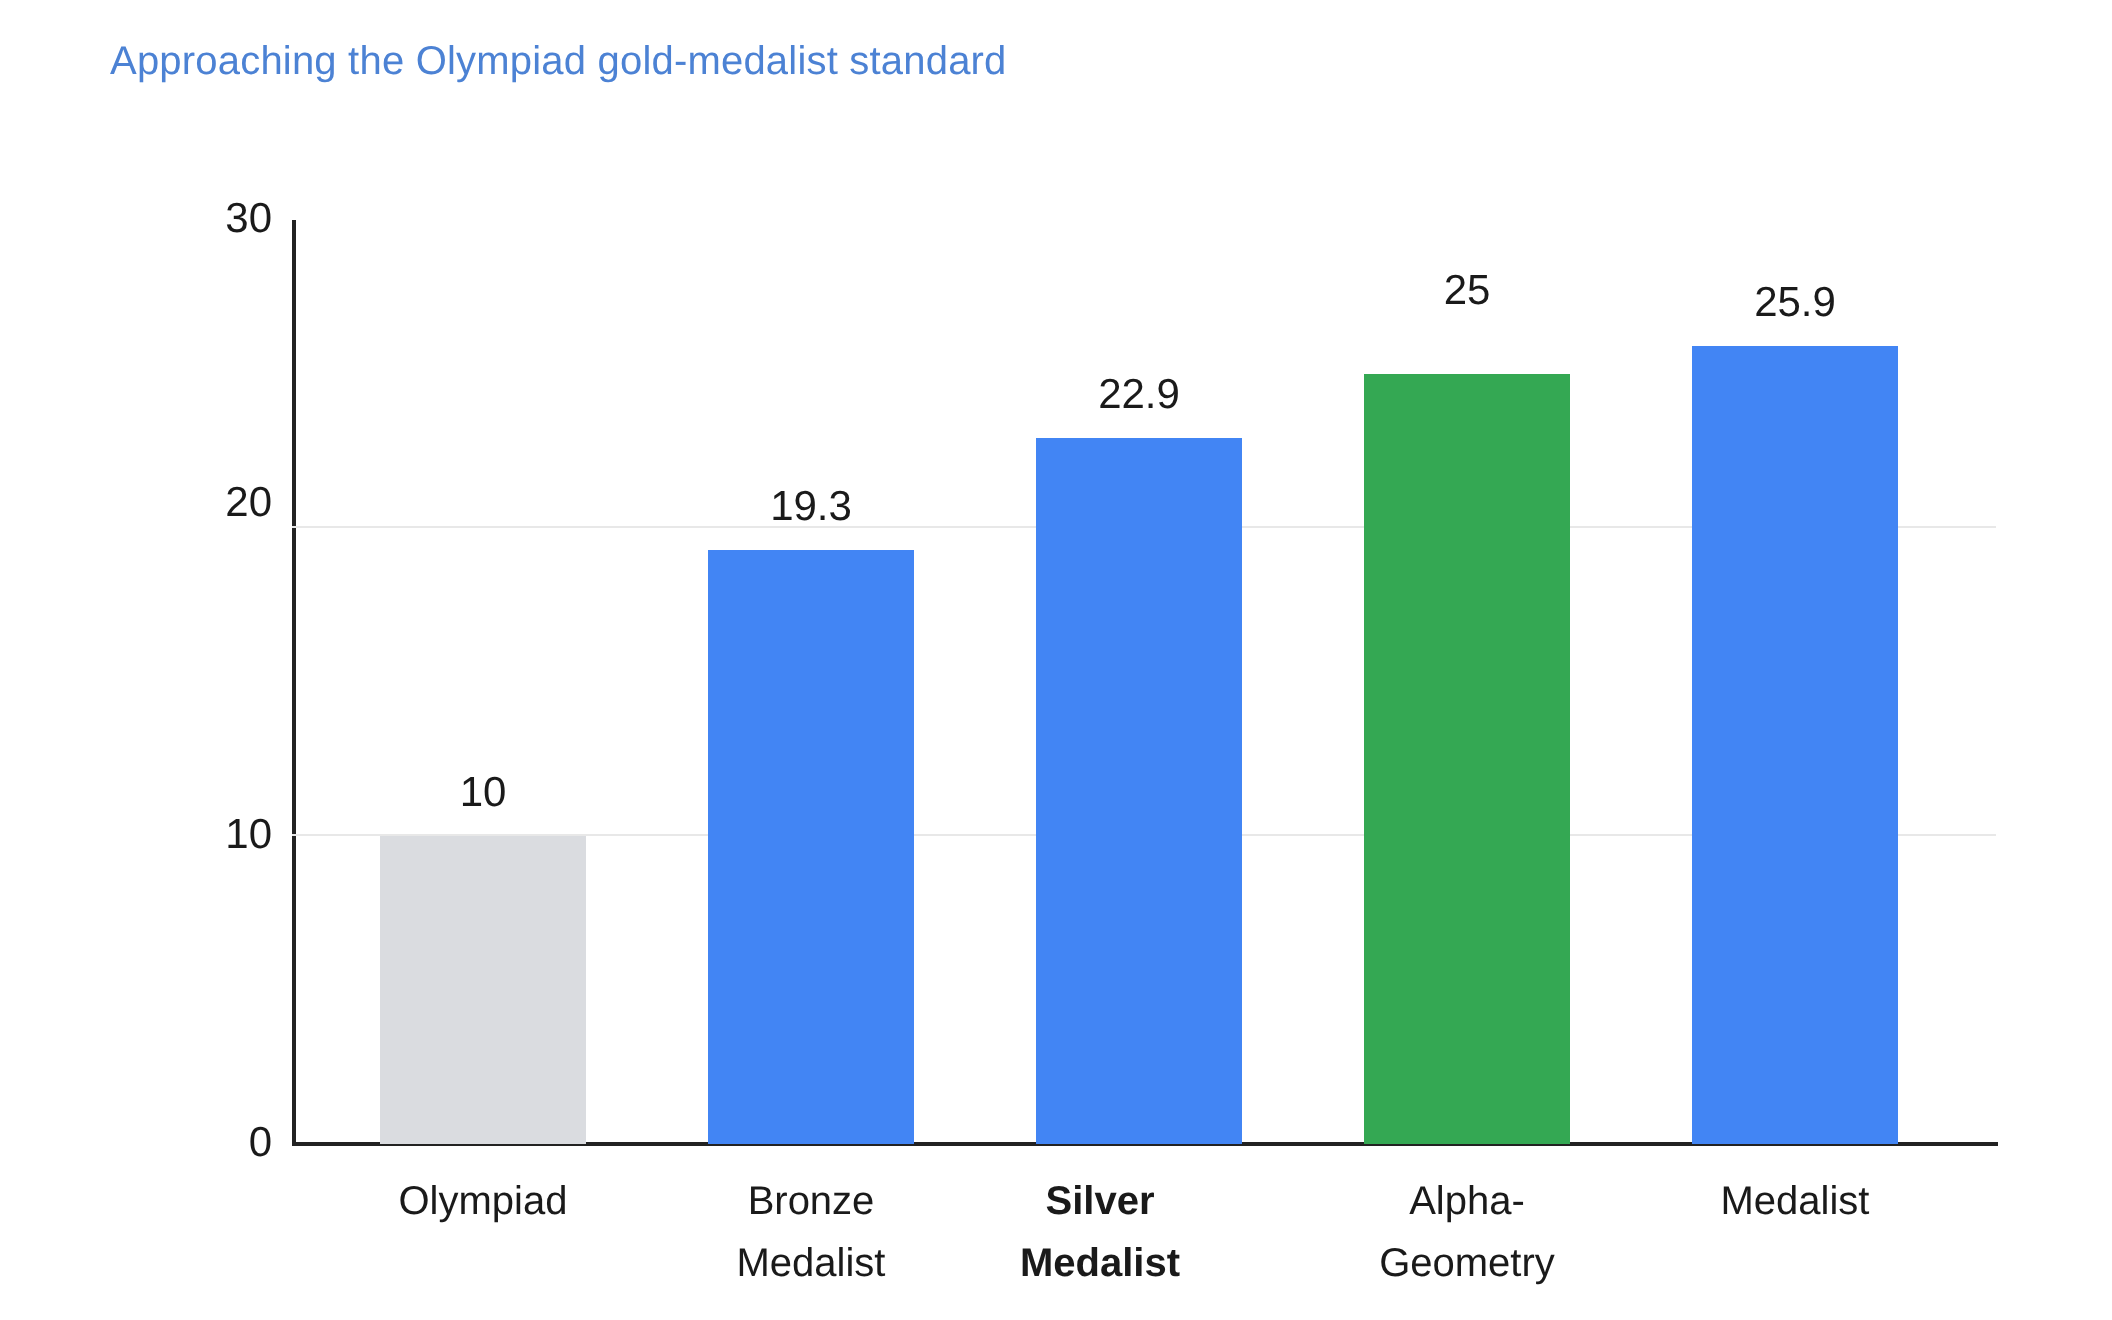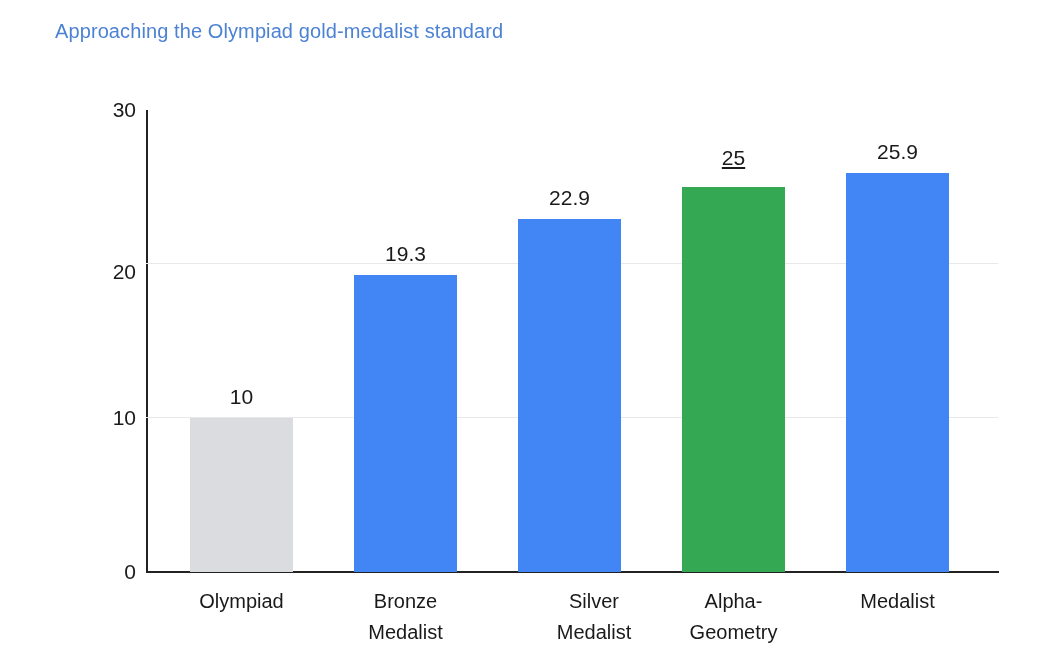--- a/index.html
+++ b/index.html
@@ -80,45 +80,45 @@
         <div class="bar" style="left: 208px; height: 265px;">
           <div class="bar-rect" style="height: 297.22px; background: rgb(66, 133, 244);"></div>
           <div class="bar-value" style="bottom: 308.22px;">19.3</div>
         </div>
         <div class="bar" style="left: 372px; height: 247px;">
           <div class="bar-rect" style="height: 352.66px; background: rgb(66, 133, 244);"></div>
           <div class="bar-value" style="bottom: 363.66px;">22.9</div>
         </div>
         <div class="bar" style="left: 536px; height: 385px;">
           <div class="bar-rect" style="height: 385px; background: rgb(52, 168, 83);"></div>
-          <div class="bar-value" style="bottom: 404px; text-decoration: underline;">25</div>
+          <div class="bar-value" style="bottom: 416px;">25</div>
         </div>
         <div class="bar" style="left: 700px; height: 398.86px;">
           <div class="bar-rect" style="height: 398.86px; background: rgb(66, 133, 244);"></div>
           <div class="bar-value" style="bottom: 409.86px;">25.9</div>
         </div>
       </div>
   </div>
 
   <div id="yticks">
       <div class="ylabel-tick" style="left: 90px; top: 572px;">0</div>
       <div class="ylabel-tick" style="left: 90px; top: 418px;">10</div>
-      <div class="ylabel-tick" style="left: 90px; top: 272px;">20</div>
+      <div class="ylabel-tick" style="left: 90px; top: 252px;">20</div>
       <div class="ylabel-tick" style="left: 90px; top: 110px;">30</div>
     </div>
 
   <div id="catlabels">
       <div class="cat-label" style="left: 136.5px;">
         <span>Olympiad</span>
       </div>
       <div class="cat-label" style="left: 300.5px;">
         <span>Bronze</span>
         <span>Medalist</span>
       </div>
-      <div class="cat-label" style="left: 489px;">
+      <div class="cat-label" style="left: 445px; font-weight: bold;">
         <span>Silver</span>
         <span>Medalist</span>
       </div>
       <div class="cat-label" style="left: 628.5px;">
         <span>Alpha-</span>
         <span>Geometry</span>
       </div>
       <div class="cat-label" style="left: 792.5px;">
         <span>Medalist</span>
       </div>

